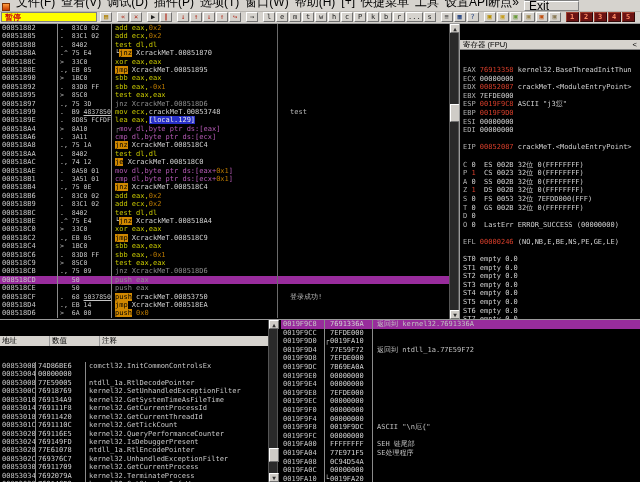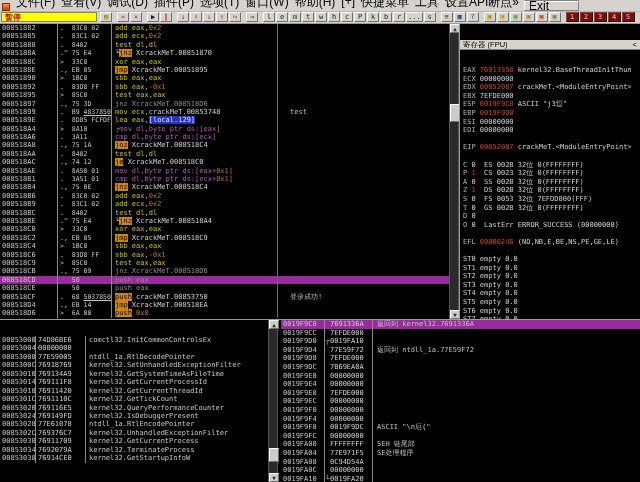--- a/index.html
+++ b/index.html
@@ -203,20 +203,25 @@
       <span>寄存器 (FPU)</span>
       <span class="sp"></span>
       <span>&lt;</span>
     </div>
     <div><div class="rline"><span class="lb">EAX </span><span class="rv">76913358</span><span class="wt"> kernel32.BaseThreadInitThun</span></div><div class="rline"><span class="lb">ECX </span><span class="wt">00000000</span></div><div class="rline"><span class="lb">EDX </span><span class="rv">00852087</span><span class="wt"> crackMeT.&lt;ModuleEntryPoint&gt;</span></div><div class="rline"><span class="lb">EBX </span><span class="wt">7EFDE000</span></div><div class="rline"><span class="lb">ESP </span><span class="rv">0019F9C8</span><span class="wt"> ASCII "j3愆"</span></div><div class="rline"><span class="lb">EBP </span><span class="rv">0019F9D0</span></div><div class="rline"><span class="lb">ESI </span><span class="wt">00000000</span></div><div class="rline"><span class="lb">EDI </span><span class="wt">00000000</span></div><div class="rline"></div><div class="rline"><span class="lb">EIP </span><span class="rv">00852087</span><span class="wt"> crackMeT.&lt;ModuleEntryPoint&gt;</span></div><div class="rline"></div><div class="rline"><span class="lb">C </span><span class="wt">0</span><span class="wt">  ES 002B 32位 0(FFFFFFFF)</span></div><div class="rline"><span class="lb">P </span><span class="rv">1</span><span class="wt">  CS 0023 32位 0(FFFFFFFF)</span></div><div class="rline"><span class="lb">A </span><span class="wt">0</span><span class="wt">  SS 002B 32位 0(FFFFFFFF)</span></div><div class="rline"><span class="lb">Z </span><span class="rv">1</span><span class="wt">  DS 002B 32位 0(FFFFFFFF)</span></div><div class="rline"><span class="lb">S </span><span class="wt">0</span><span class="wt">  FS 0053 32位 7EFDD000(FFF)</span></div><div class="rline"><span class="lb">T </span><span class="wt">0</span><span class="wt">  GS 002B 32位 0(FFFFFFFF)</span></div><div class="rline"><span class="lb">D </span><span class="wt">0</span></div><div class="rline"><span class="lb">O </span><span class="wt">0</span><span class="wt">  LastErr ERROR_SUCCESS (00000000)</span></div><div class="rline"></div><div class="rline"><span class="lb">EFL </span><span class="rv">00000246</span><span class="wt"> (NO,NB,E,BE,NS,PE,GE,LE)</span></div><div class="rline"></div><div class="rline"><span class="wt">ST0 empty 0.0</span></div><div class="rline"><span class="wt">ST1 empty 0.0</span></div><div class="rline"><span class="wt">ST2 empty 0.0</span></div><div class="rline"><span class="wt">ST3 empty 0.0</span></div><div class="rline"><span class="wt">ST4 empty 0.0</span></div><div class="rline"><span class="wt">ST5 empty 0.0</span></div><div class="rline"><span class="wt">ST6 empty 0.0</span></div><div class="rline"><span class="wt">ST7 empty 0.0</span></div></div>
   </div>
 
   <div class="bottom-sep"></div>
 
   <div class="pane dump">
+    <div class="dumphdr">
+      <span class="dh-a">地址</span>
+      <span class="dh-v">数值</span>
+      <span class="dh-c">注释</span>
+    </div>
     <div><div class="dmrow"><span class="dm-a">00853000</span><span class="dm-v">74D86BE6</span><span class="dm-c">comctl32.InitCommonControlsEx</span></div><div class="dmrow"><span class="dm-a">00853004</span><span class="dm-v">00000000</span><span class="dm-c"></span></div><div class="dmrow"><span class="dm-a">00853008</span><span class="dm-v">77E59005</span><span class="dm-c">ntdll_1a.RtlDecodePointer</span></div><div class="dmrow"><span class="dm-a">0085300C</span><span class="dm-v">76918769</span><span class="dm-c">kernel32.SetUnhandledExceptionFilter</span></div><div class="dmrow"><span class="dm-a">00853010</span><span class="dm-v">769134A9</span><span class="dm-c">kernel32.GetSystemTimeAsFileTime</span></div><div class="dmrow"><span class="dm-a">00853014</span><span class="dm-v">769111F8</span><span class="dm-c">kernel32.GetCurrentProcessId</span></div><div class="dmrow"><span class="dm-a">00853018</span><span class="dm-v">76911420</span><span class="dm-c">kernel32.GetCurrentThreadId</span></div><div class="dmrow"><span class="dm-a">0085301C</span><span class="dm-v">7691110C</span><span class="dm-c">kernel32.GetTickCount</span></div><div class="dmrow"><span class="dm-a">00853020</span><span class="dm-v">769116E5</span><span class="dm-c">kernel32.QueryPerformanceCounter</span></div><div class="dmrow"><span class="dm-a">00853024</span><span class="dm-v">769149FD</span><span class="dm-c">kernel32.IsDebuggerPresent</span></div><div class="dmrow"><span class="dm-a">00853028</span><span class="dm-v">77E61078</span><span class="dm-c">ntdll_1a.RtlEncodePointer</span></div><div class="dmrow"><span class="dm-a">0085302C</span><span class="dm-v">769376C7</span><span class="dm-c">kernel32.UnhandledExceptionFilter</span></div><div class="dmrow"><span class="dm-a">00853030</span><span class="dm-v">76911709</span><span class="dm-c">kernel32.GetCurrentProcess</span></div><div class="dmrow"><span class="dm-a">00853034</span><span class="dm-v">7692079A</span><span class="dm-c">kernel32.TerminateProcess</span></div><div class="dmrow"><span class="dm-a">00853038</span><span class="dm-v">76914CE0</span><span class="dm-c">kernel32.GetStartupInfoW</span></div></div>
   </div>
 
   <div class="vsb" style="left:268px;top:320px;height:162px;">
     <div class="sbbtn" style="top:0;">▲</div>
     <div class="sbthumb" style="bottom:20px;height:14px;"></div>
     <div class="sbbtn" style="bottom:0;">▼</div>
   </div>
 
   <div class="pane stack"><div class="strow sel"><span class="st-a">0019F9C8</span><span class="st-v">7691336A</span><span class="st-c">返回到 kernel32.7691336A</span></div><div class="strow"><span class="st-a">0019F9CC</span><span class="st-v">7EFDE000</span><span class="st-c"></span></div><div class="strow"><span class="st-a">0019F9D0</span><span class="st-v"><span class="stkbr">┌</span>0019FA10</span><span class="st-c"></span></div><div class="strow"><span class="st-a">0019F9D4</span><span class="st-v">77E59F72</span><span class="st-c">返回到 ntdll_1a.77E59F72</span></div><div class="strow"><span class="st-a">0019F9D8</span><span class="st-v">7EFDE000</span><span class="st-c"></span></div><div class="strow"><span class="st-a">0019F9DC</span><span class="st-v">7B69EA0A</span><span class="st-c"></span></div><div class="strow"><span class="st-a">0019F9E0</span><span class="st-v">00000000</span><span class="st-c"></span></div><div class="strow"><span class="st-a">0019F9E4</span><span class="st-v">00000000</span><span class="st-c"></span></div><div class="strow"><span class="st-a">0019F9E8</span><span class="st-v">7EFDE000</span><span class="st-c"></span></div><div class="strow"><span class="st-a">0019F9EC</span><span class="st-v">00000000</span><span class="st-c"></span></div><div class="strow"><span class="st-a">0019F9F0</span><span class="st-v">00000000</span><span class="st-c"></span></div><div class="strow"><span class="st-a">0019F9F4</span><span class="st-v">00000000</span><span class="st-c"></span></div><div class="strow"><span class="st-a">0019F9F8</span><span class="st-v">0019F9DC</span><span class="st-c">ASCII "\n厄{"</span></div><div class="strow"><span class="st-a">0019F9FC</span><span class="st-v">00000000</span><span class="st-c"></span></div><div class="strow"><span class="st-a">0019FA00</span><span class="st-v">FFFFFFFF</span><span class="st-c">SEH 链尾部</span></div><div class="strow"><span class="st-a">0019FA04</span><span class="st-v">77E971F5</span><span class="st-c">SE处理程序</span></div><div class="strow"><span class="st-a">0019FA08</span><span class="st-v">0C94D54A</span><span class="st-c"></span></div><div class="strow"><span class="st-a">0019FA0C</span><span class="st-v">00000000</span><span class="st-c"></span></div><div class="strow"><span class="st-a">0019FA10</span><span class="st-v"><span class="stkbr">└</span>0019FA20</span><span class="st-c"></span></div></div>

